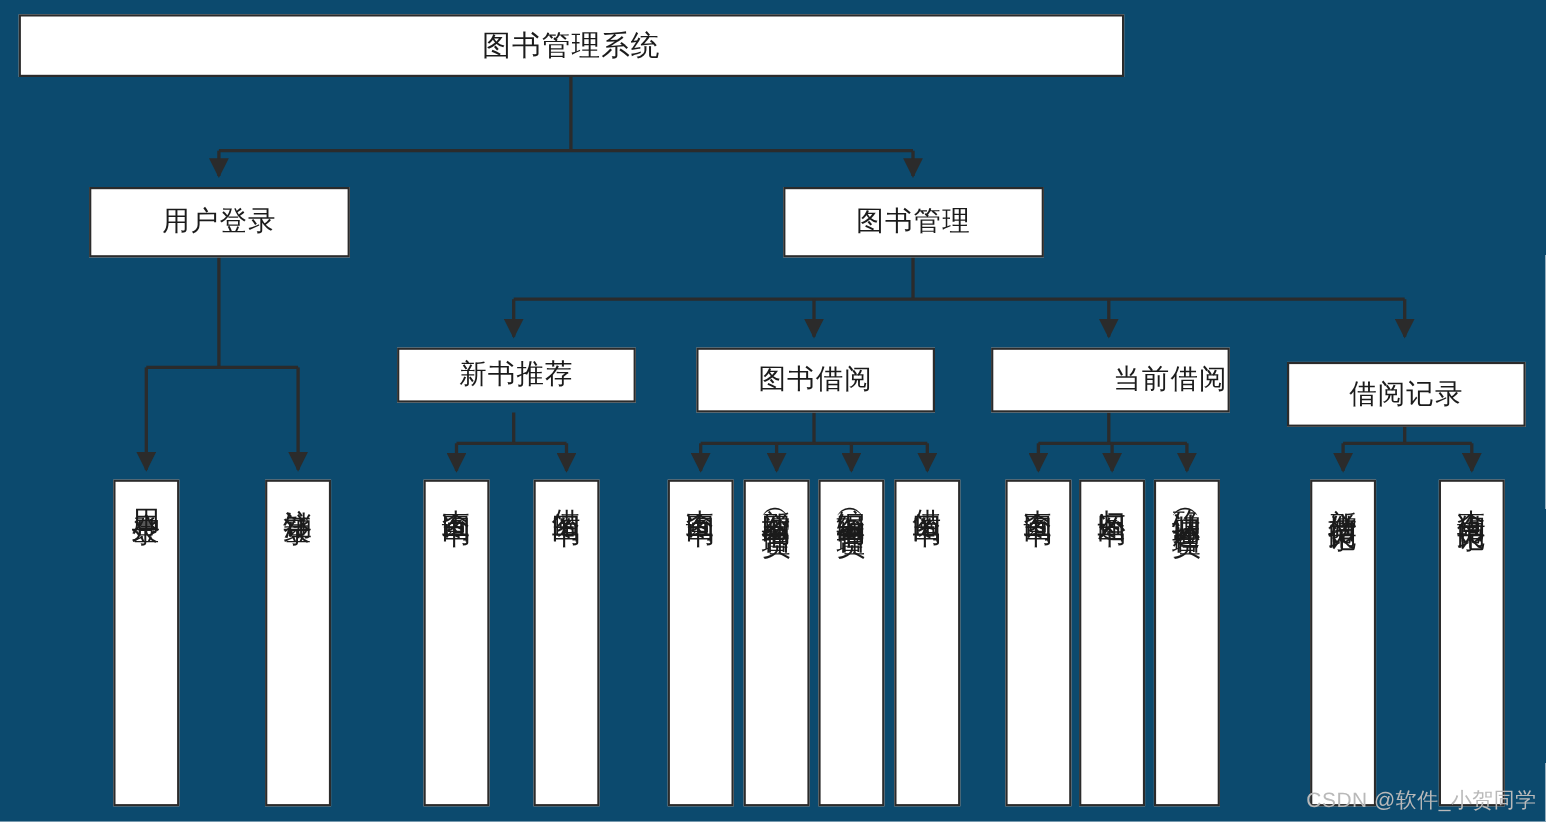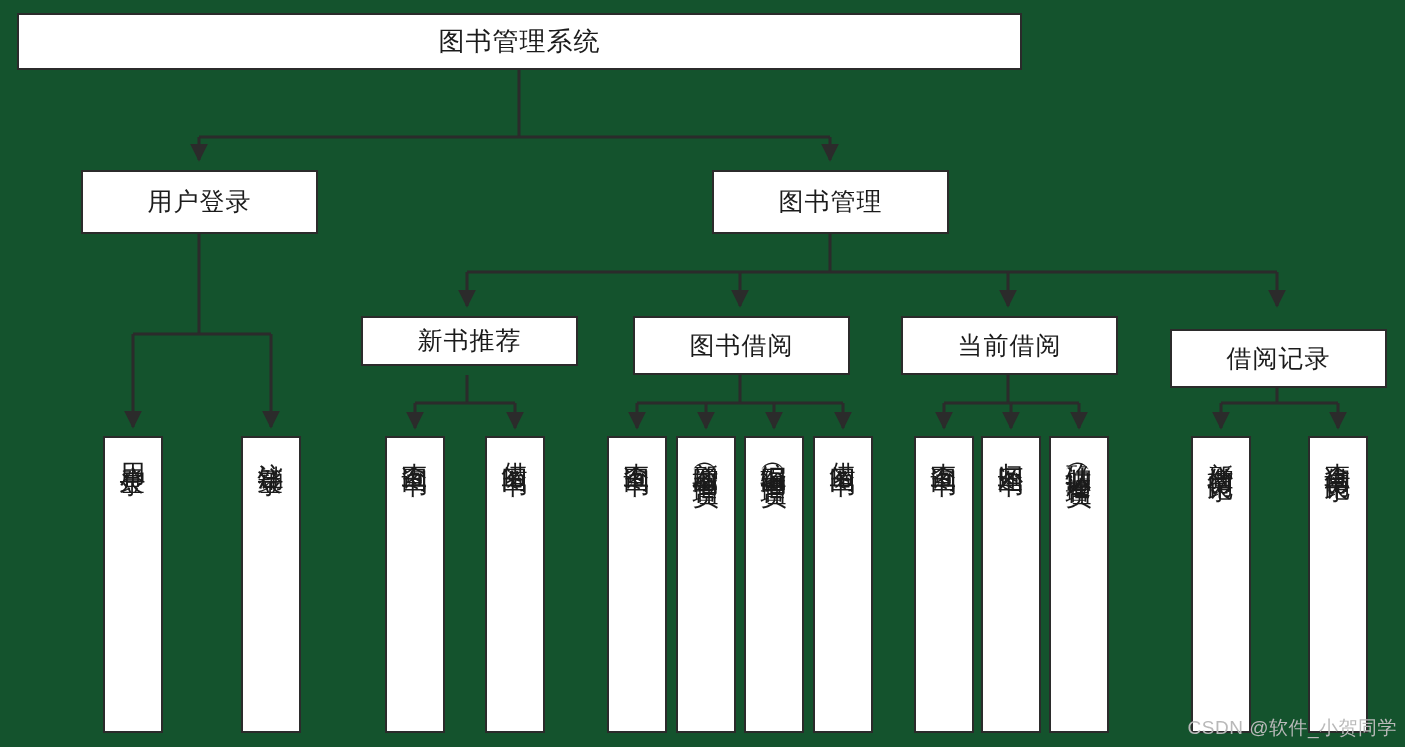--- a/index.html
+++ b/index.html
@@ -7,21 +7,21 @@
     padding: 0;
     background: #ffffff;
   }
   body {
     font-family: "Liberation Sans", "DejaVu Sans", sans-serif;
   }
   #canvas {
     position: relative;
     width: 1405px;
     height: 747px;
-    background: #14532d;
+    background: #0c4a6e;
     overflow: hidden;
   }
   .node {
     position: absolute;
     box-sizing: border-box;
     border: 2px solid #2b2b2b;
     background: #ffffff;
     display: flex;
     align-items: center;
     justify-content: center;
@@ -133,21 +133,21 @@
   <div class="node h" style="left:712px; top:170px; width:237px; height:64px;">
     <span>图书管理</span>
   </div>
 
   <div class="node h" style="left:361px; top:316px; width:217px; height:50px;">
     <span>新书推荐</span>
   </div>
   <div class="node h" style="left:633px; top:316px; width:217px; height:59px;text-align:right;">
     <span>图书借阅</span>
   </div>
-  <div class="node h" style="left:901px; top:316px; width:217px; height:59px;">
+  <div class="node h" style="left:901px; top:316px; width:217px; height:59px;justify-content:flex-end;">
     <span>当前借阅</span>
   </div>
   <div class="node h" style="left:1170px; top:329px; width:217px; height:59px;">
     <span>借阅记录</span>
   </div>
 
   <div class="node v" style="left:103px; top:436px; width:60px; height:297px;">
     <span class="leaf-text">用户登录</span>
   </div>
   <div class="node v" style="left:241px; top:436px; width:60px; height:297px;">

